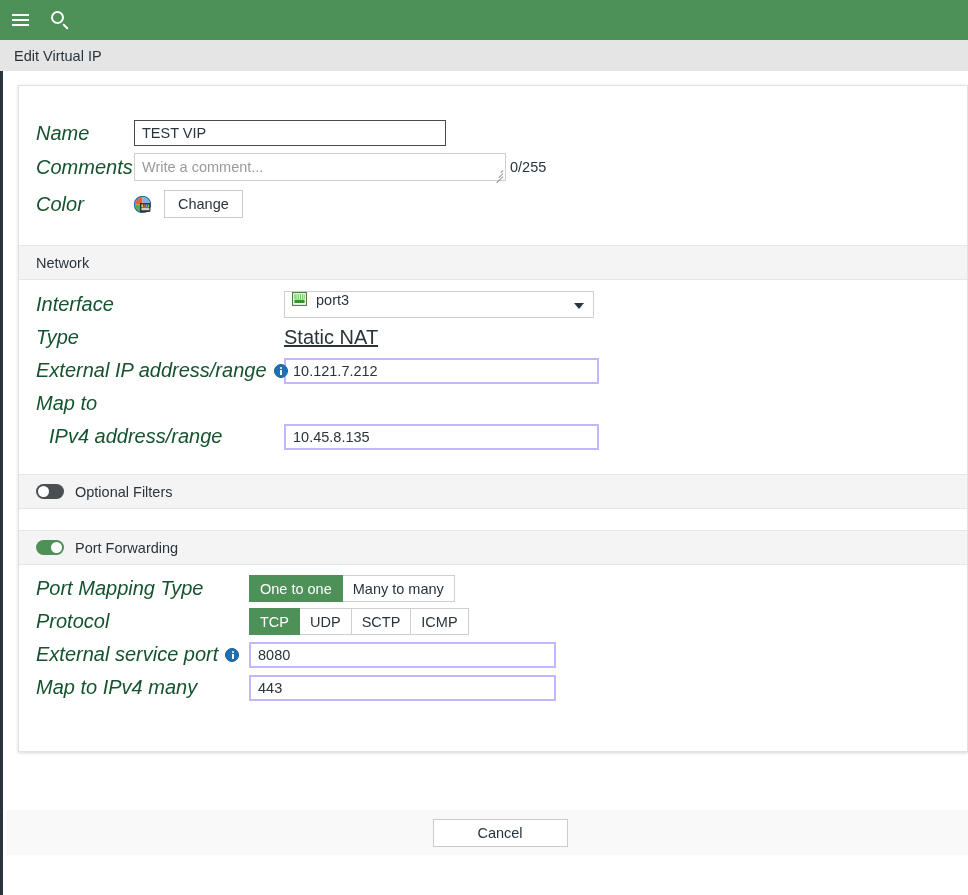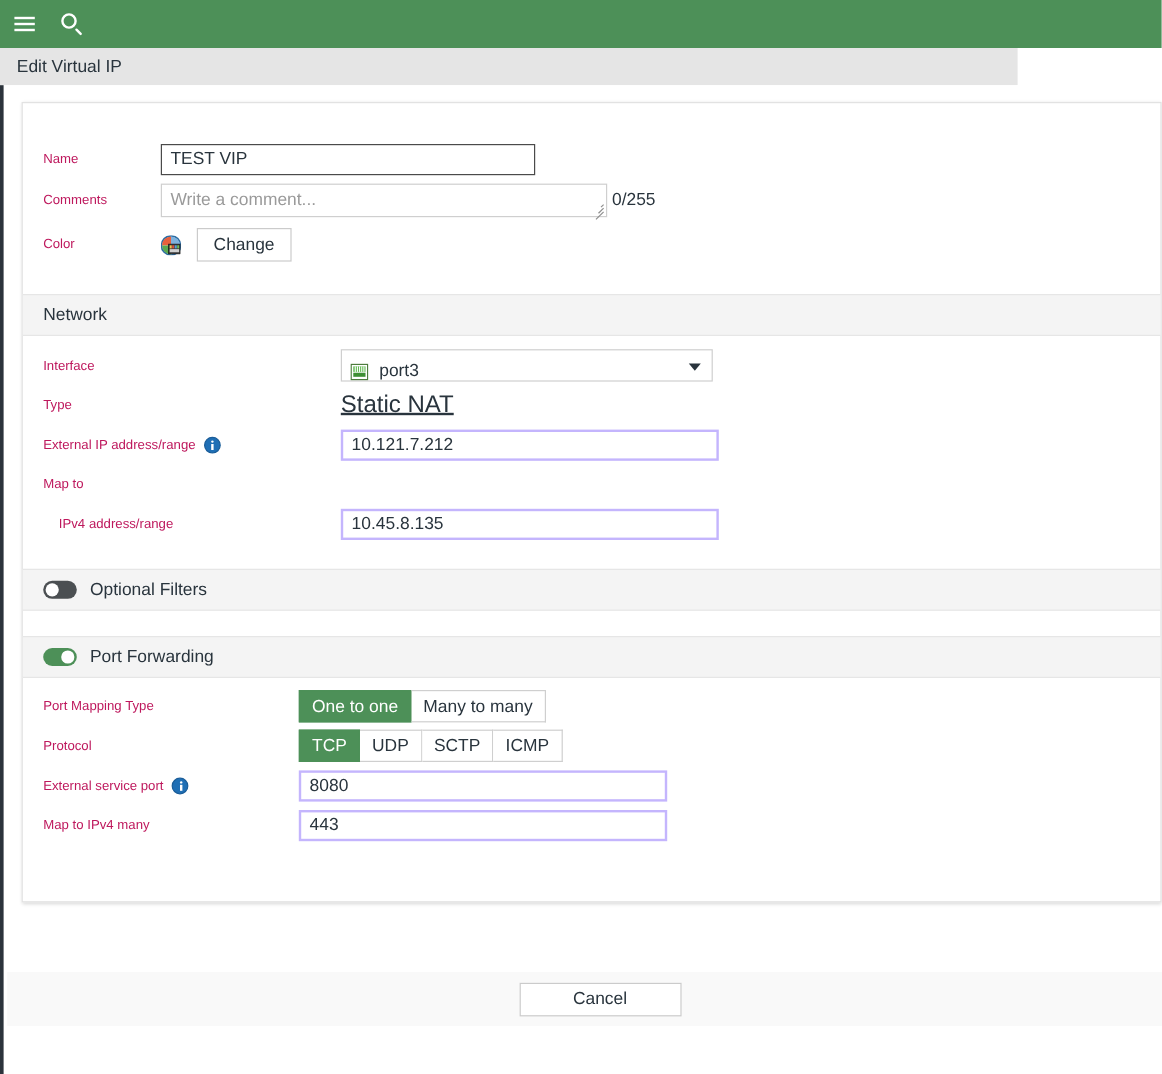--- a/index.html
+++ b/index.html
@@ -42,21 +42,21 @@
   .magnifier .handle {
     position: absolute; left: 11.5px; top: 11.5px;
     width: 7px; height: 2px; background: #fff;
     transform: rotate(45deg); transform-origin: 0 50%;
     border-radius: 1px;
   }
 
   
   .titlebar {
     position: absolute; left: 0; top: 40px;
-    width: 848px; height: 31px;
+    width: 968px; height: 31px;
     background: #e5e5e5;
     display: flex; align-items: center;
     padding-left: 14px;
     font-size: 14.5px;
     color: #29343d;
   }
 
   
   .page {
     position: absolute; left: 0; top: 71px;
@@ -75,23 +75,23 @@
     overflow: hidden;
   }
 
   
   .row {
     display: flex; align-items: center;
     padding-left: 17px;
     height: 32px;
   }
   .lbl {
-    font-size: 11px; color: #be185d;
+    font-size: 20px; color: #14532d;
     white-space: nowrap;
-    display: flex; align-items: center;
+    display: flex; align-items: center; font-style: italic;
   }
   .lbl.w-sub { padding-left: 13px; }
 
   
   .info-icon {
     display: inline-block;
     width: 14px; height: 14px; margin-left: 7px;
     border-radius: 50%;
     background: #1f6fb5;
     border: 1px solid #1a5d99;
@@ -198,21 +198,21 @@
 
   
   .net-rows { padding-top: 8px; }
   .net-rows .row { height: 33px; }
   .net-rows .lbl { width: 248px; }
   .net-rows .lbl.w-sub { width: 248px; }
 
   .select-box {
     width: 310px; height: 27px;
     border: 1px solid #cfcfcf; background: #ffffff;
-    display: flex; align-items: flex-end;
+    display: flex; align-items: flex-start;
     padding: 0 8px 0 7px;
     font-size: 14.5px; color: #29343d;
     cursor: pointer; position: relative;
   }
   .iface-icon { width: 15px; height: 14px; flex: none; margin-right: 9px; }
   .caret {
     position: absolute; right: 9px; top: 11px;
     width: 0; height: 0;
     border-left: 5px solid transparent;
     border-right: 5px solid transparent;

